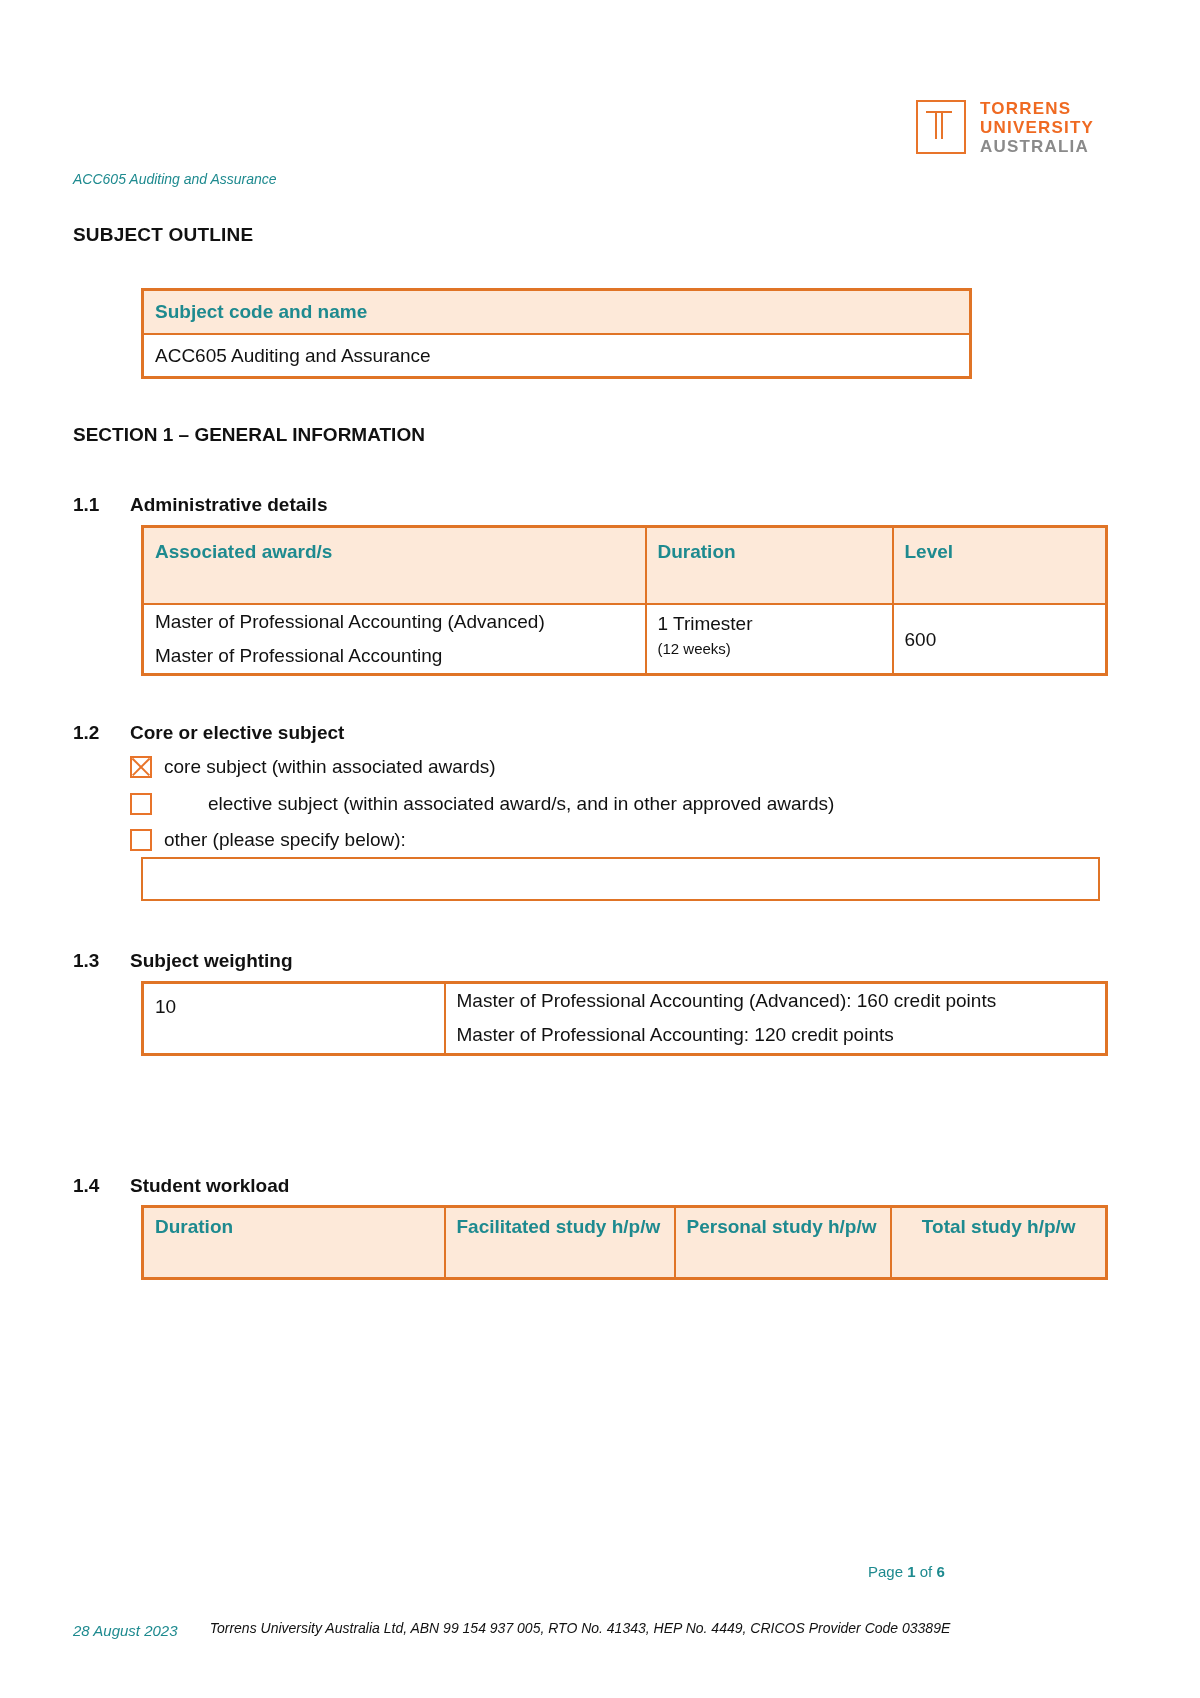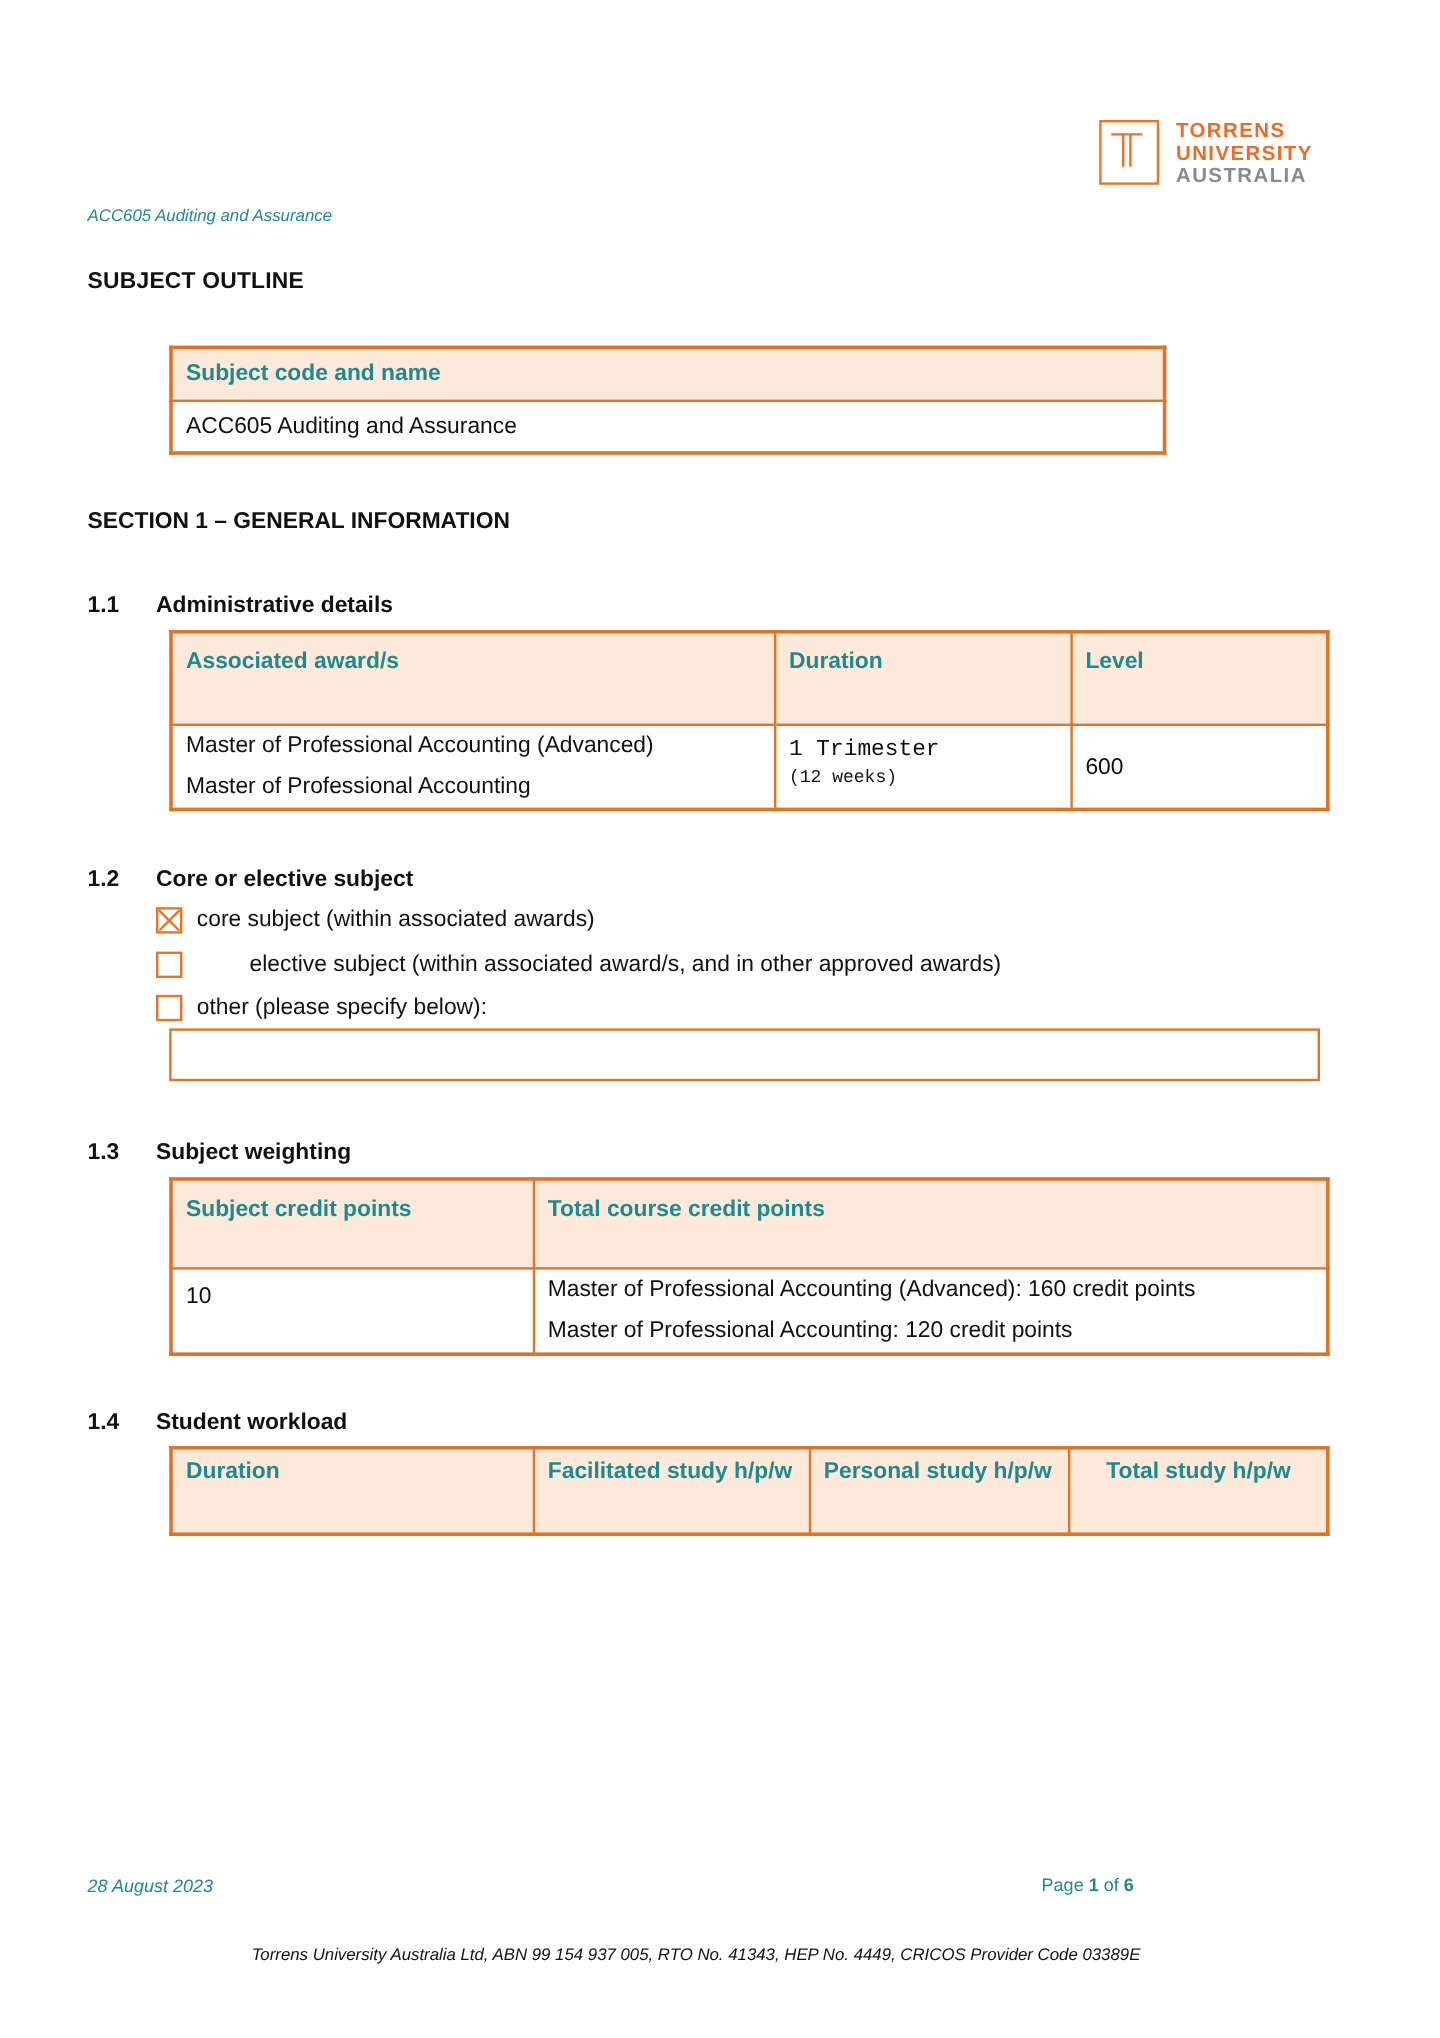--- a/index.html
+++ b/index.html
@@ -26,21 +26,21 @@
   .small { font-size:15px; line-height:16px; display:block; }
 
   .cb-row { left:130px; font-size:19px; display:flex; align-items:center; }
   .cb { width:22px; height:22px; border:2px solid #e8742a; margin-right:12px; position:relative; box-sizing:border-box; }
   .cb.checked::before, .cb.checked::after { content:""; position:absolute; left:-3px; top:8px; width:24px; height:1.5px; background:#e8742a; }
   .cb.checked::before { transform:rotate(45deg); }
   .cb.checked::after { transform:rotate(-45deg); }
 
   .specify { left:141px; top:857px; width:955px; height:40px; border:2px solid #e07426; }
 
-  .foot-date { left:73px; top:1564px; font-size:15px; font-style:italic; color:#1e8a8f; }
+  .foot-date { left:73px; top:1622px; font-size:15px; font-style:italic; color:#1e8a8f; }
   .foot-page { left:868px; top:1563px; font-size:15px; color:#1e8a8f; }
   .foot-page b { font-weight:bold; }
   .foot-legal { left:0; width:1160px; text-align:center; top:1620px; font-size:14px; font-style:italic; color:#111; }
 </style>
 </head>
 <body>
 
 <div class="abs logo-box"></div>
 <svg class="abs logo-t" viewBox="0 0 28 32">
   <line x1="1" y1="3" x2="27" y2="3" stroke="#e8742a" stroke-width="2"></line>
@@ -82,21 +82,21 @@
       <tr class="hdr" style="height:77px;">
     <td>Associated award/s</td>
     <td>Duration</td>
     <td>Level</td>
   </tr>
   <tr style="height:70px;">
     <td style="padding-top:0;">
       <div>Master of Professional Accounting (Advanced)</div>
       <div>Master of Professional Accounting</div>
     </td>
-    <td style="padding-top:2px;font-family:Liberation Mono, monospace;">
+    <td style="padding-top:2px;">
       <div>1 Trimester</div>
       <span class="small">(12 weeks)</span>
     </td>
     <td style="padding-top:18px;">600</td>
   </tr>
 </tbody>
   </table>
 
 <div class="abs h2" style="left:73px; top:722px;">
   <span class="num">1.2</span><span>Core or elective subject</span>
@@ -117,24 +117,20 @@
 
 <div class="abs h2" style="left:73px; top:950px;">
   <span class="num">1.3</span><span>Subject weighting</span>
 </div>
 <table class="tbl" style="left:141px; top:981px; width:964px;">
   <colgroup>
       <col style="width:302px">
       <col style="width:662px">
     </colgroup>
   <tbody>
-      <tr class="hdr" style="height:74px;">
-    <td>Subject credit points</td>
-    <td>Total course credit points</td>
-  </tr>
   <tr style="height:72px;">
     <td style="padding-top:6px;">10</td>
     <td style="padding-top:0;">
       <div>Master of Professional Accounting (Advanced): 160 credit points</div>
       <div>Master of Professional Accounting: 120 credit points</div>
     </td>
   </tr>
 </tbody>
   </table>
 

